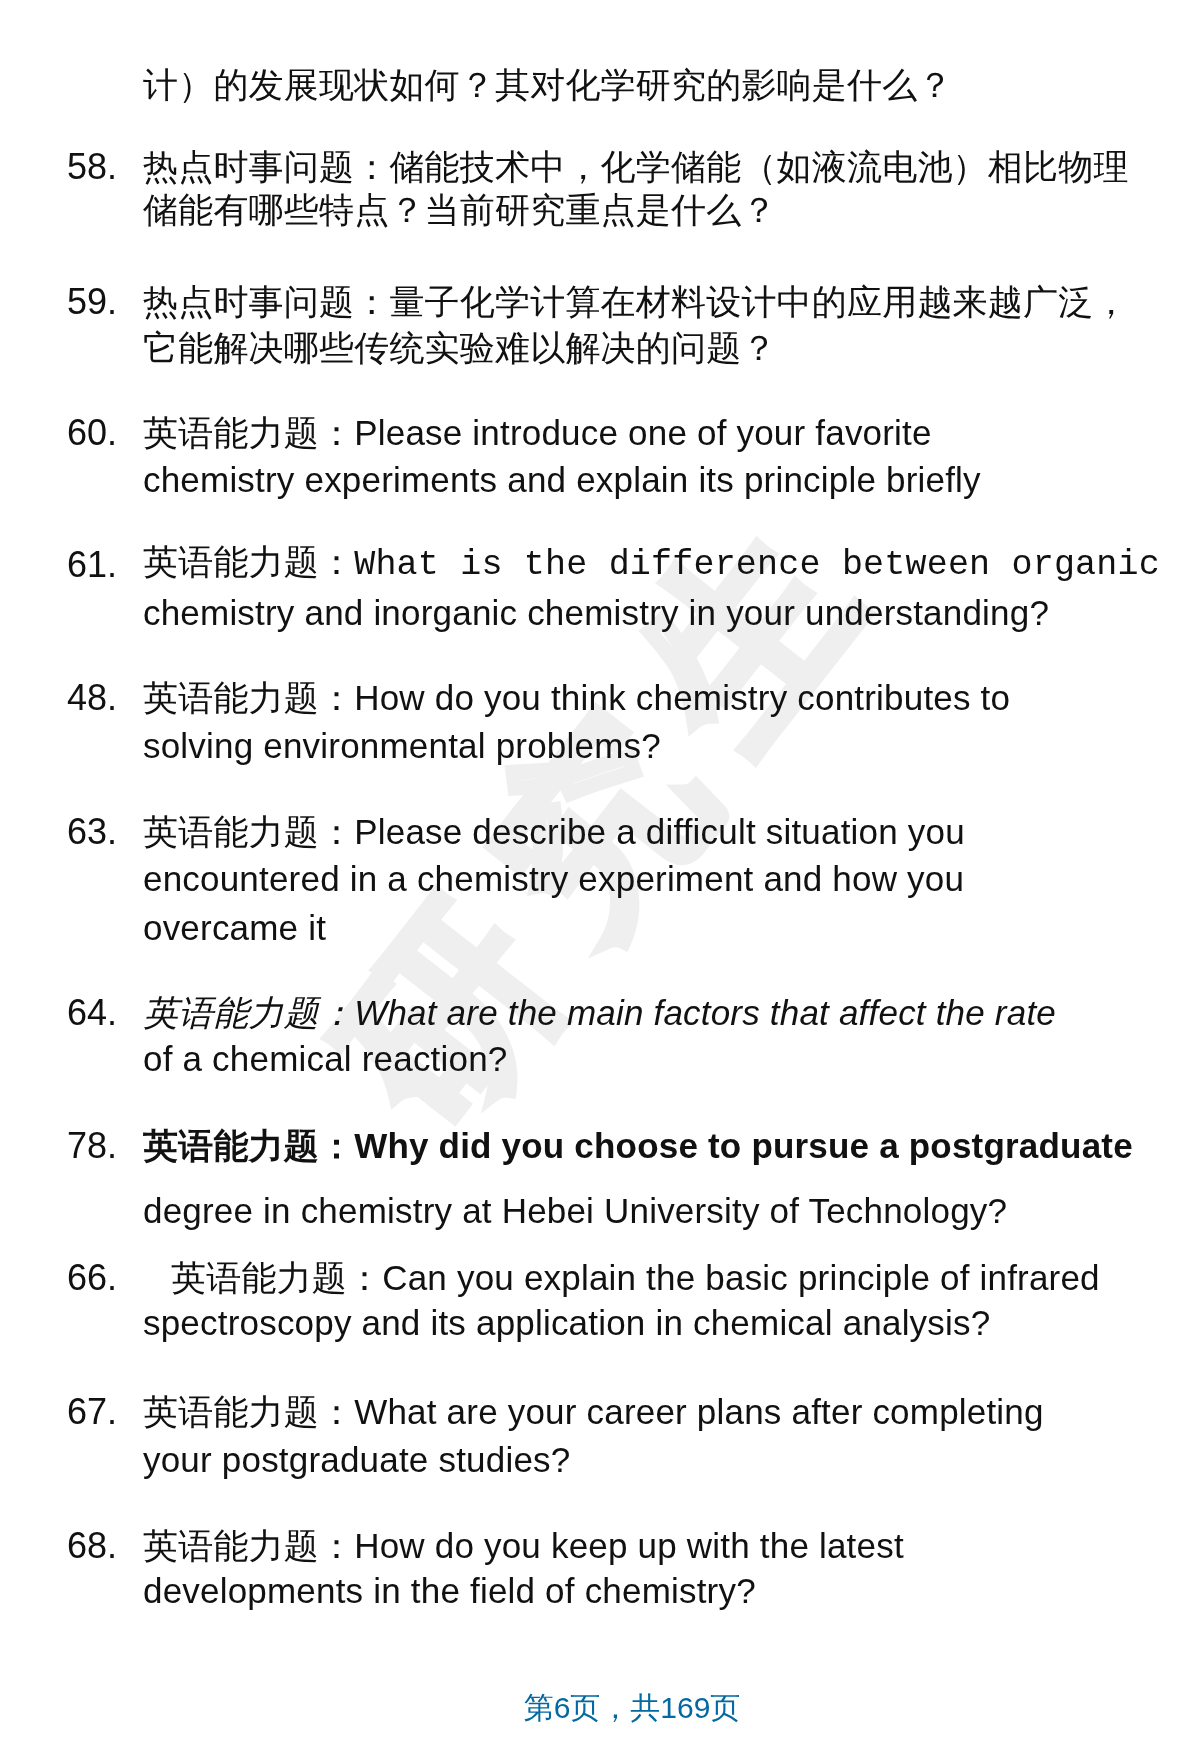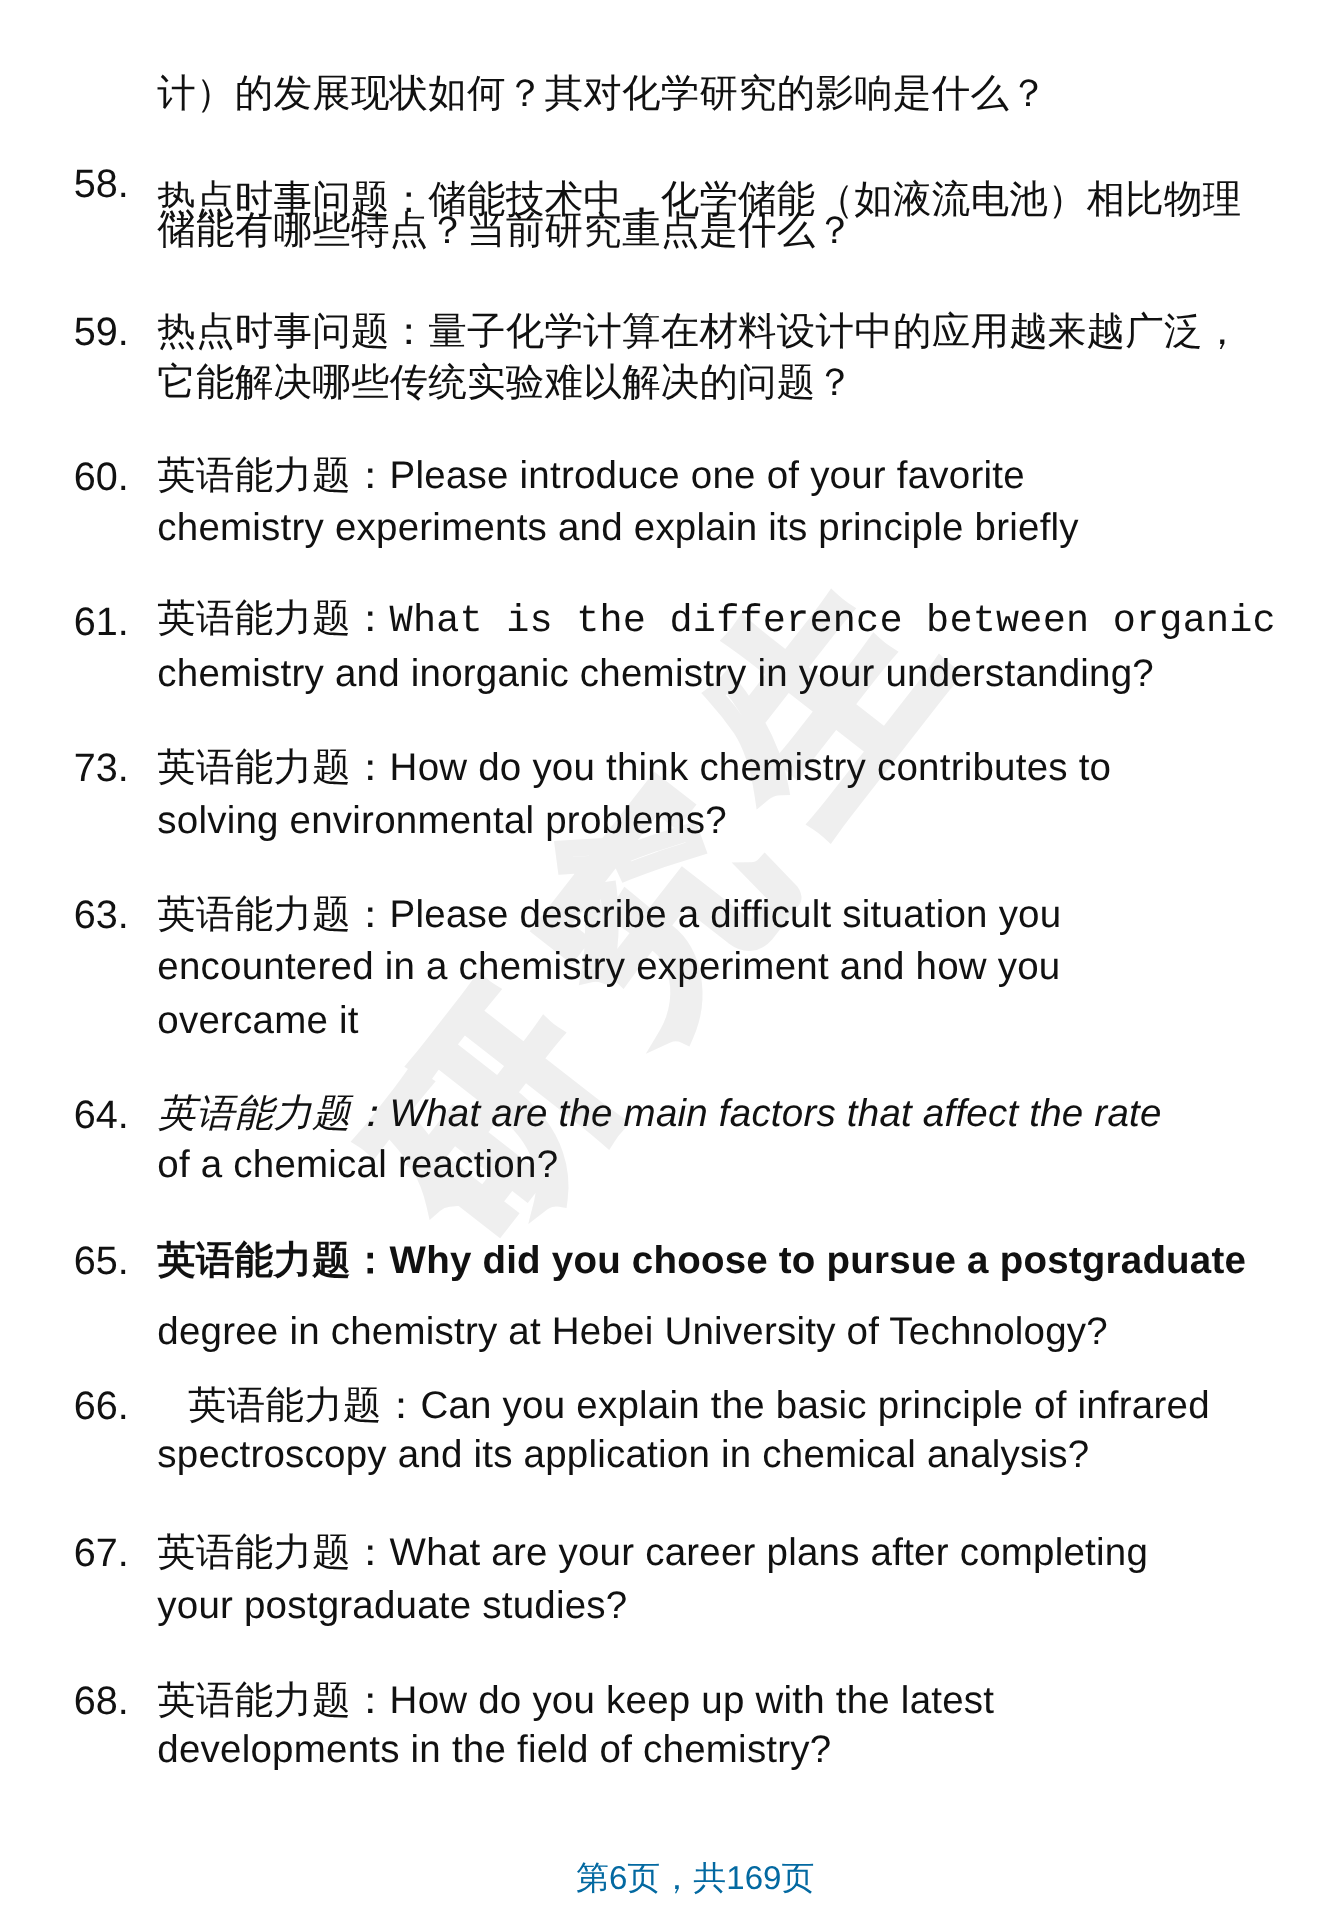--- a/index.html
+++ b/index.html
@@ -86,21 +86,21 @@
 <div class="watermark">研究生</div>
 
 <div class="page">
 
   <div class="item" style="top:61px;">
     <div class="line" style="top:0px;">计）的发展现状如何？其对化学研究的影响是什么？</div>
   </div>
 
   <div class="item" style="top:143px;">
     <div class="num">58.</div>
-    <div class="line" style="top:0px;margin-top:15px;">热点时事问题：储能技术中，化学储能（如液流电池）相比物理</div>
+    <div class="line" style="top:0px;">热点时事问题：储能技术中，化学储能（如液流电池）相比物理</div>
     <div class="line" style="top:43px;">储能有哪些特点？当前研究重点是什么？</div>
   </div>
 
   <div class="item" style="top:278px;">
     <div class="num">59.</div>
     <div class="line" style="top:0px;">热点时事问题：量子化学计算在材料设计中的应用越来越广泛，</div>
     <div class="line" style="top:46px;">它能解决哪些传统实验难以解决的问题？</div>
   </div>
 
   <div class="item" style="top:409px;">
@@ -109,40 +109,40 @@
     <div class="line" style="top:47px;">chemistry experiments and explain its principle briefly</div>
   </div>
 
   <div class="item" style="top:541px;">
     <div class="num">61.</div>
     <div class="line" style="top:0px;font-family:Liberation Mono, monospace;">英语能力题：What is the difference between organic</div>
     <div class="line" style="top:48px;">chemistry and inorganic chemistry in your understanding?</div>
   </div>
 
   <div class="item" style="top:674px;">
-    <div class="num">73.</div>
+    <div class="num">48.</div>
     <div class="line" style="top:0px;">英语能力题：How do you think chemistry contributes to</div>
     <div class="line" style="top:48px;">solving environmental problems?</div>
   </div>
 
   <div class="item" style="top:808px;">
     <div class="num">63.</div>
     <div class="line" style="top:0px;">英语能力题：Please describe a difficult situation you</div>
     <div class="line" style="top:47px;">encountered in a chemistry experiment and how you</div>
     <div class="line" style="top:96px;">overcame it</div>
   </div>
 
   <div class="item" style="top:989px;">
     <div class="num">64.</div>
     <div class="line" style="top:0px;font-style:italic;">英语能力题：What are the main factors that affect the rate</div>
     <div class="line" style="top:46px;">of a chemical reaction?</div>
   </div>
 
   <div class="item" style="top:1122px;">
-    <div class="num">65.</div>
+    <div class="num">78.</div>
     <div class="line" style="top:0px;font-weight:bold;">英语能力题：Why did you choose to pursue a postgraduate</div>
     <div class="line" style="top:45px;margin-top:20px;">degree in chemistry at Hebei University of Technology?</div>
   </div>
 
   <div class="item" style="top:1254px;">
     <div class="num">66.</div>
     <div class="line" style="top:0px;margin-left:28px;">英语能力题：Can you explain the basic principle of infrared</div>
     <div class="line" style="top:45px;">spectroscopy and its application in chemical analysis?</div>
   </div>
 

